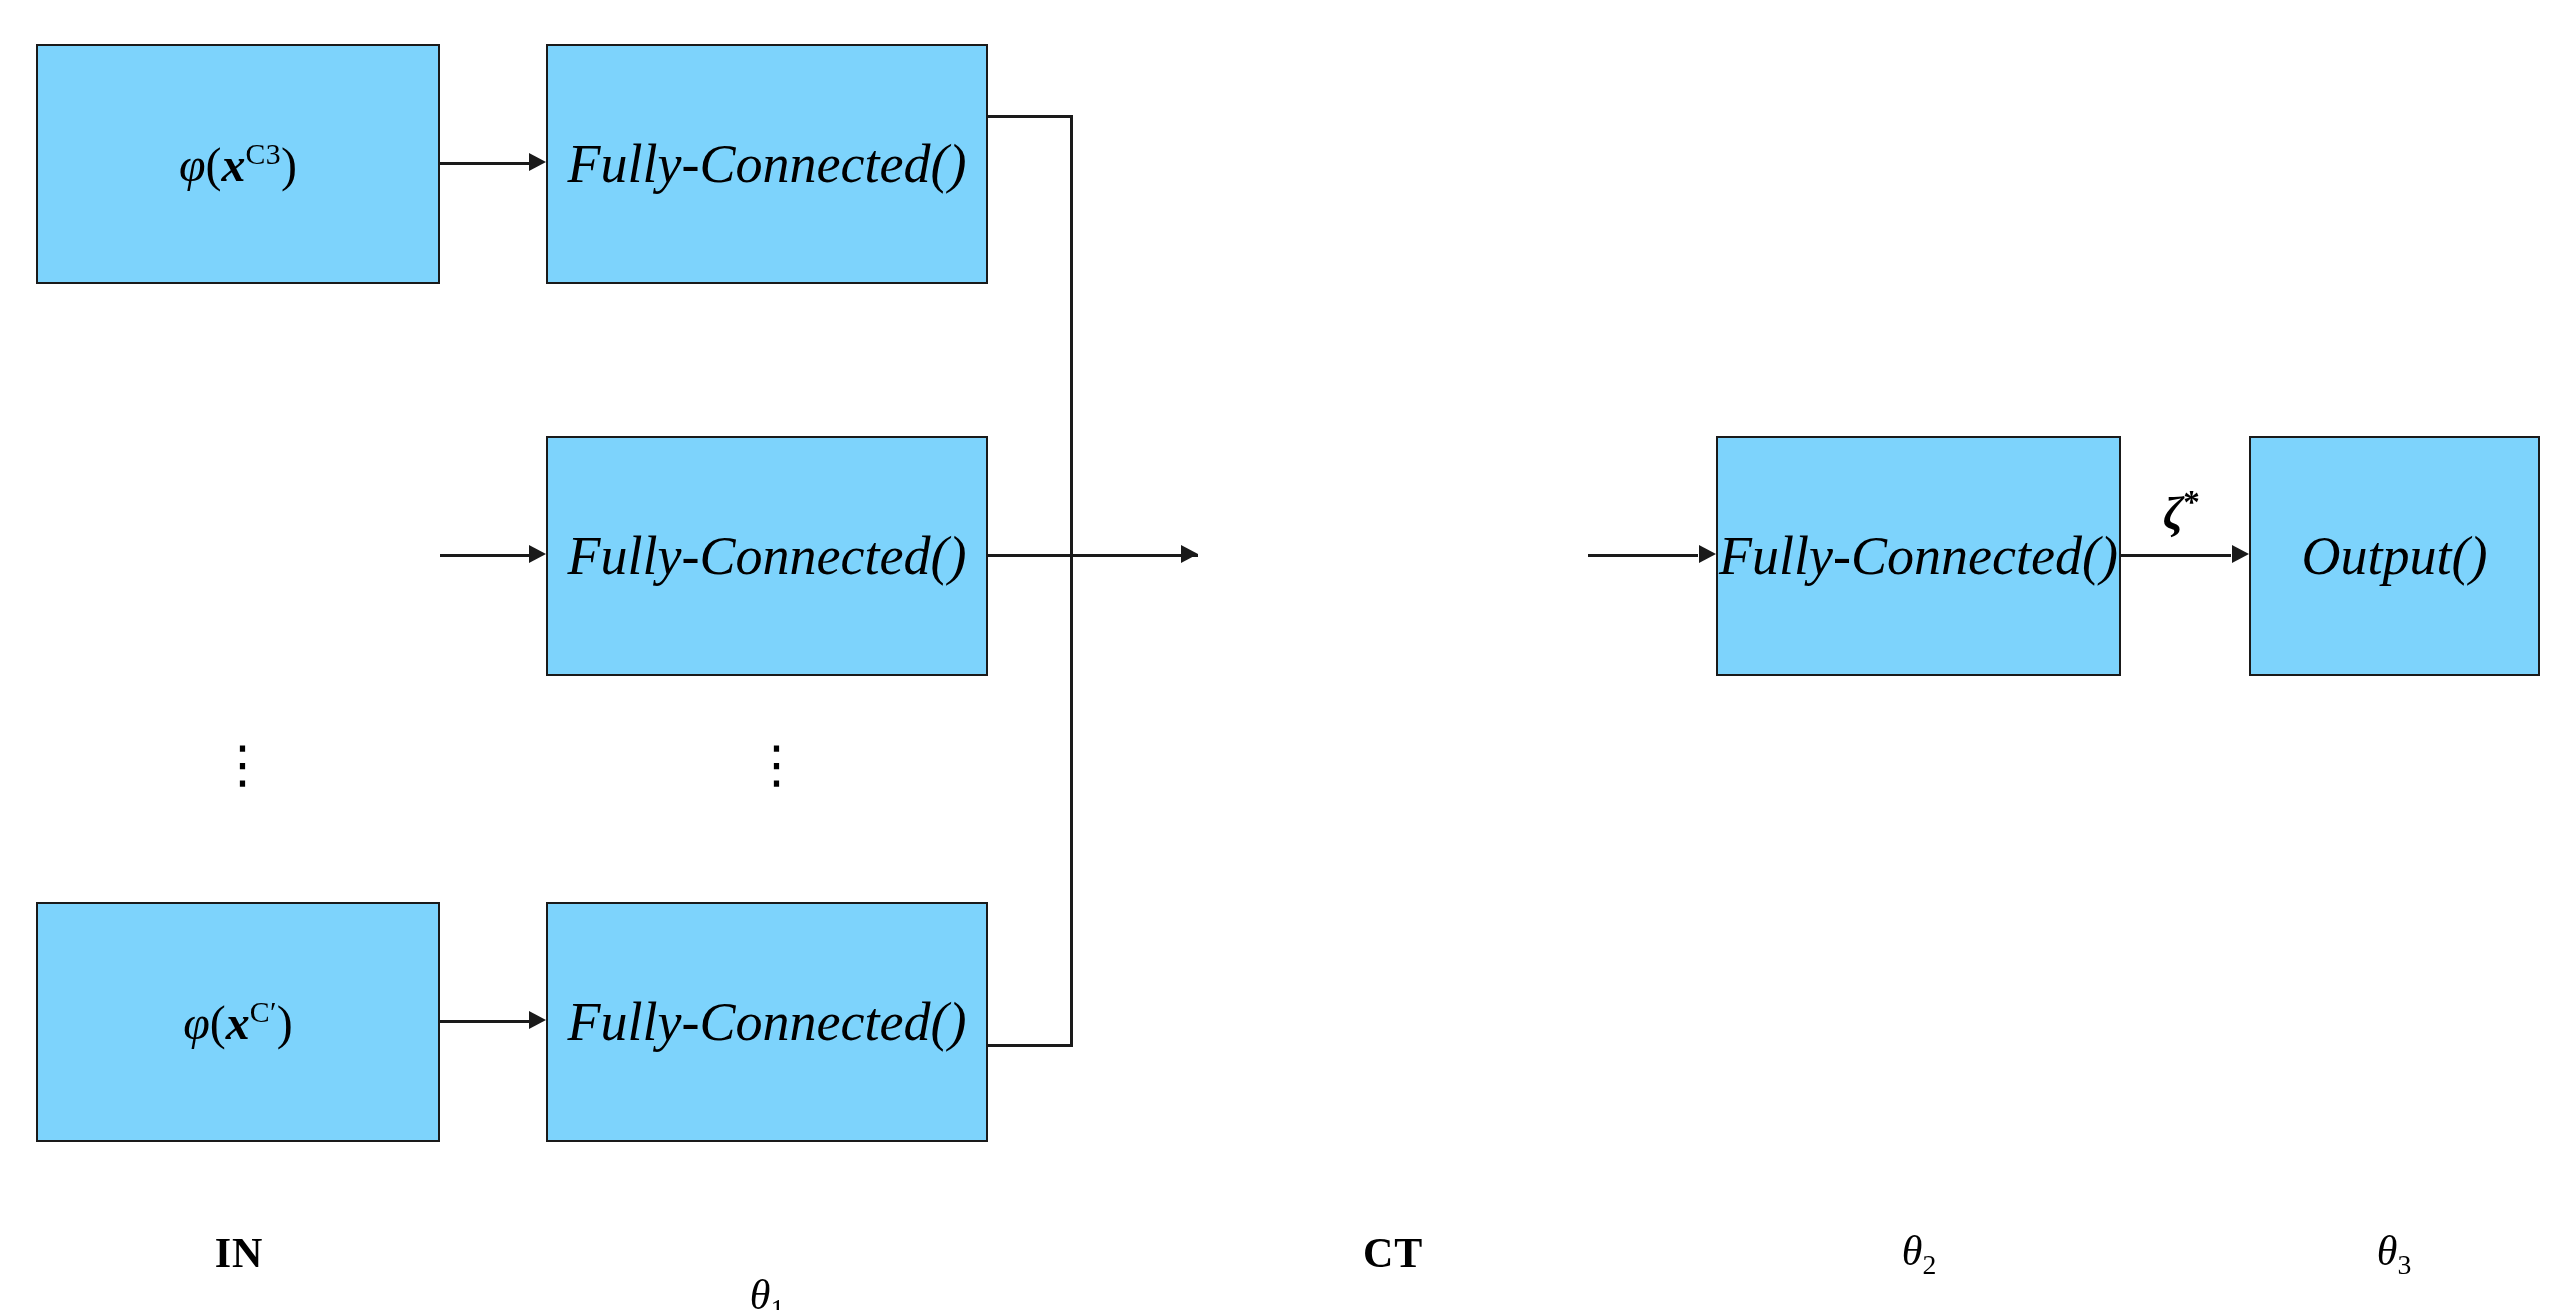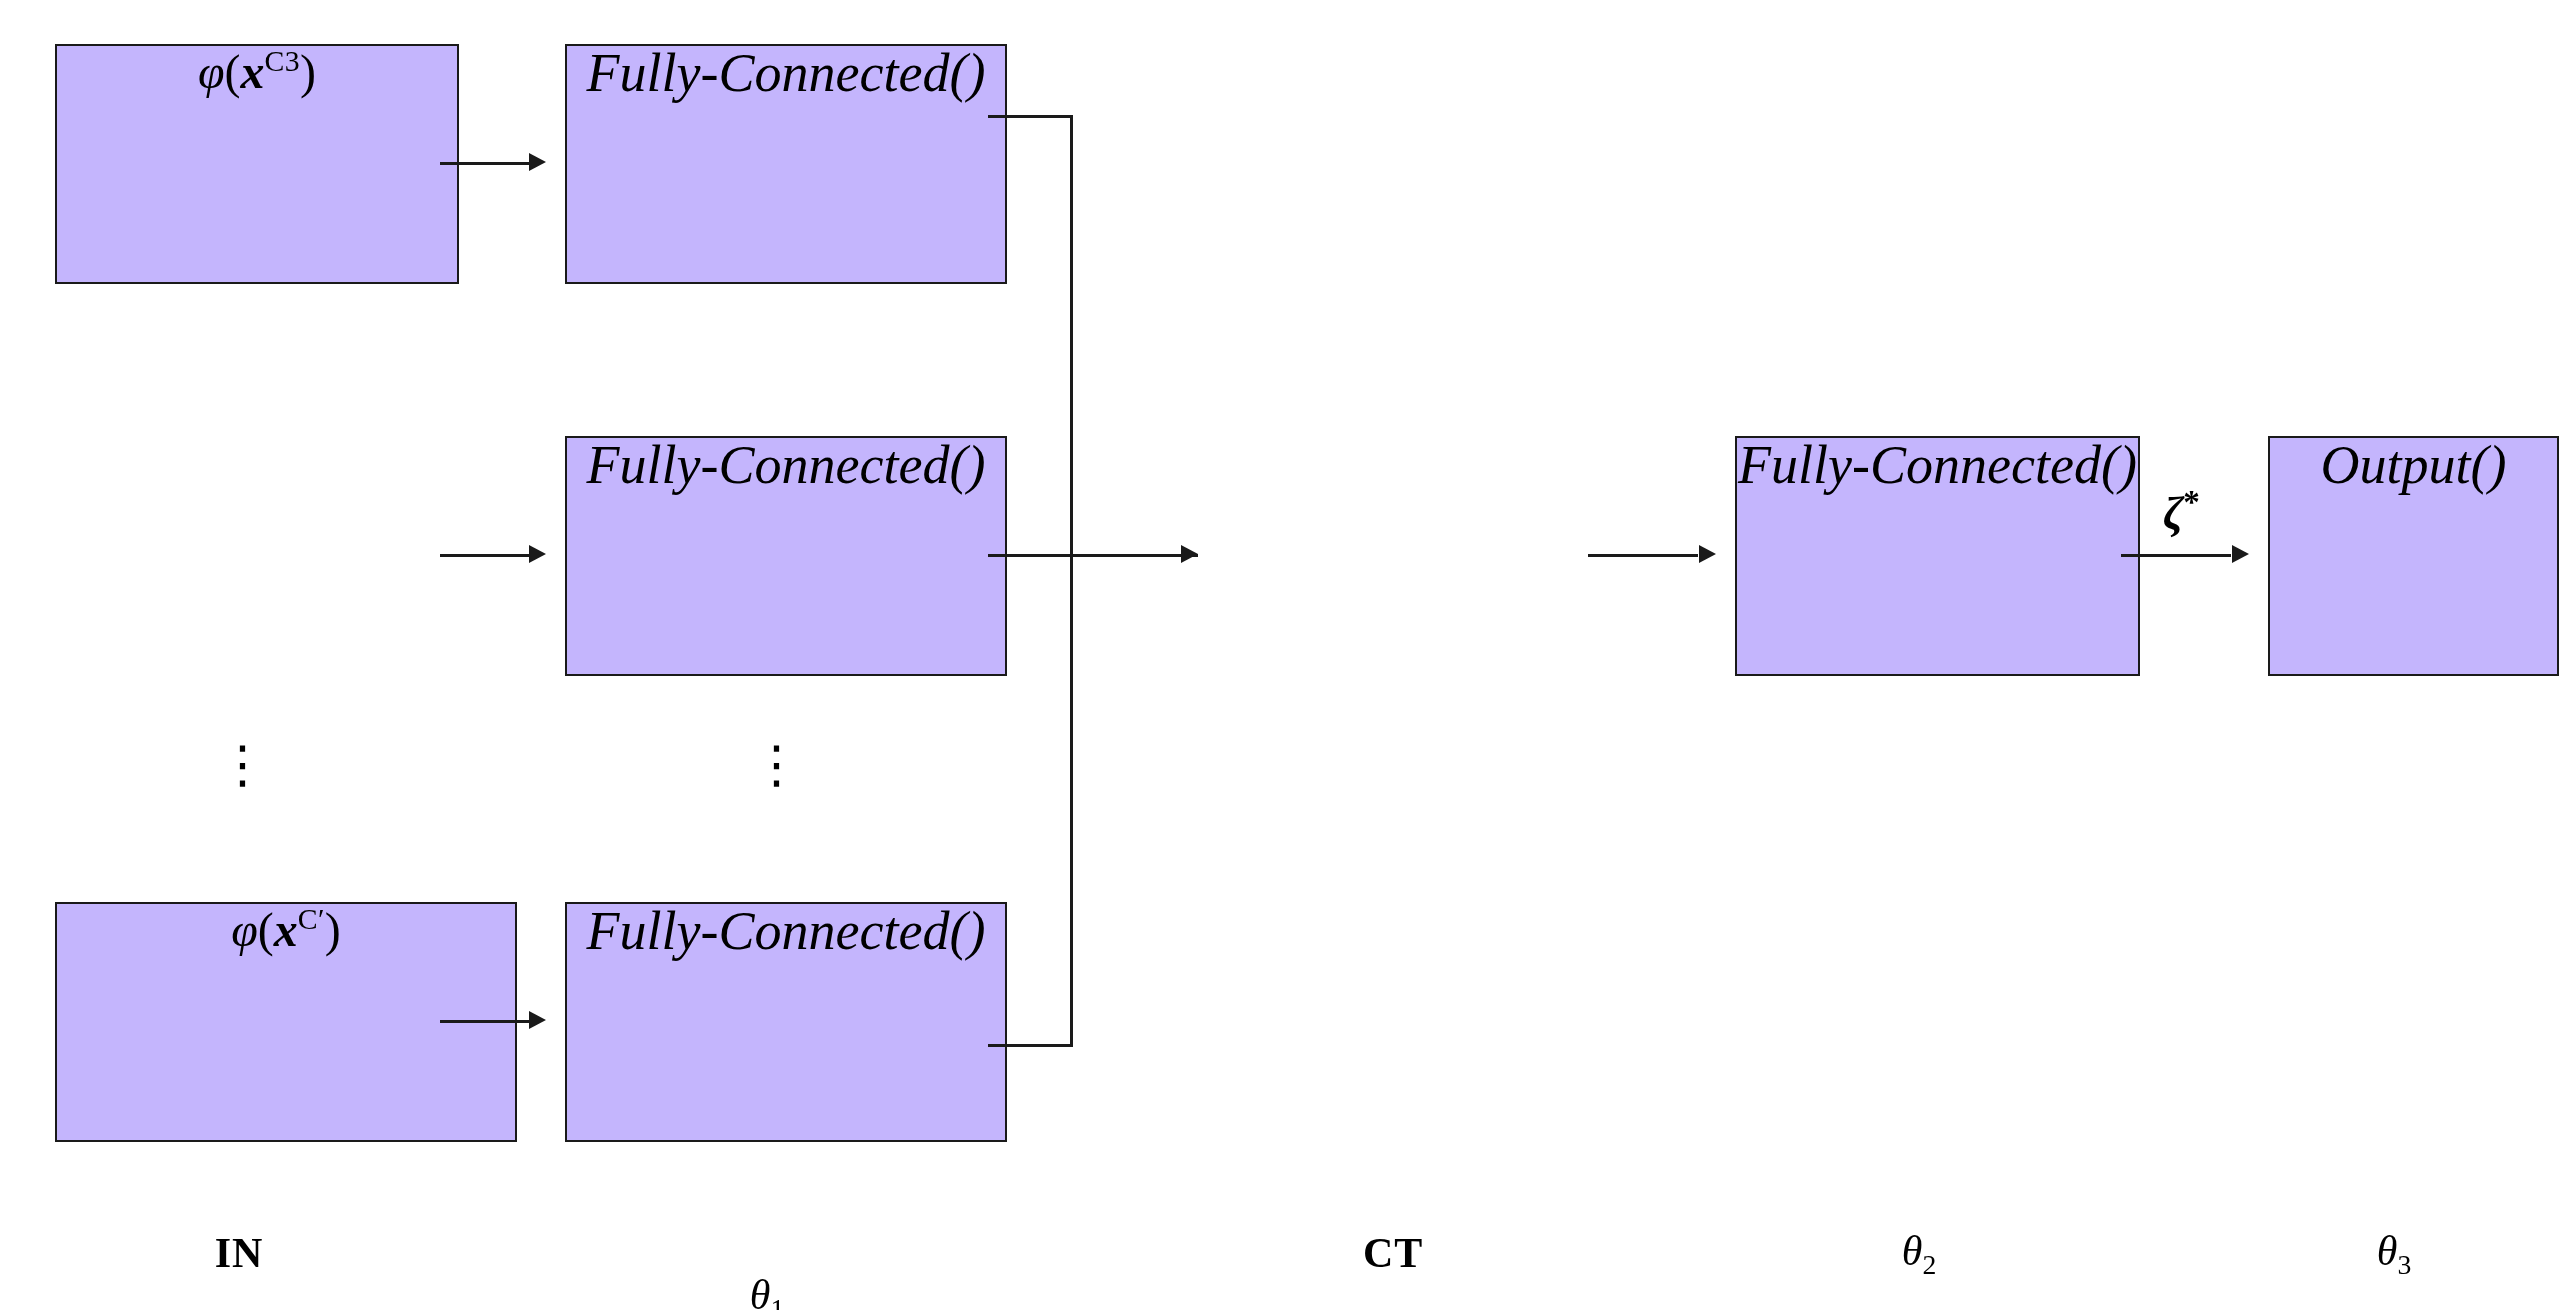--- a/index.html
+++ b/index.html
@@ -1,19 +1,19 @@
 <!DOCTYPE html>
 <html style="font-size:14px"><head>
 <meta charset="utf-8">
 <style>
   html,body{margin:0;padding:0;background:#ffffff;}
   #page{position:relative;width:2576px;height:1311px;background:#ffffff;overflow:hidden;
         font-family:"Liberation Serif","DejaVu Serif",serif;color:#000000;}
-  .box{position:absolute;border:2.6px solid #1a1a1a;background:#c4b5fd;box-sizing:border-box;
-       display:flex;align-items:flex-start;justify-content:center;margin-left:19px;}
+  .box{position:absolute;border:2.6px solid #1a1a1a;background:#7dd3fc;box-sizing:border-box;
+       display:flex;align-items:center;justify-content:center;}
   .box-label{font-style:italic;font-size:54px;line-height:1;white-space:nowrap;color:#000;}
   .in-label{font-size:48px;line-height:1;white-space:nowrap;color:#000;font-style:normal;}
   .in-label .phi{font-style:italic;font-family:"Liberation Serif","DejaVu Serif",serif;}
   .in-label .xv{font-style:italic;font-weight:bold;}
   .in-label .paren{font-style:normal;}
   .sup{font-size:0.62em;vertical-align:super;font-style:normal;letter-spacing:0.4px;}
   .line{position:absolute;background:#1a1a1a;}
   .hline{height:2.6px;}
   .vline{width:2.6px;}
   .arrowhead{position:absolute;width:0;height:0;border-top:9.7px solid transparent;
@@ -55,21 +55,21 @@
   </div>
 
   <div class="line hline" style="left:988px;top:554px;width:210px;"></div>
   <div class="arrowhead" style="left:1181px;top:545px;"></div>
 
   <div class="line vline" style="left:1070px;top:115px;height:932px;"></div>
 
   <div class="vdots" style="left:217px;top:740px;">⋮</div>
   <div class="vdots" style="left:751px;top:740px;">⋮</div>
 
-  <div class="box" style="left:36px;top:902px;width:462px;height:240px;">
+  <div class="box" style="left:36px;top:902px;width:404px;height:240px;">
     <span class="in-label">
       <span class="phi">φ</span><span class="paren">(</span><span class="xv">x</span><span class="sup">C′</span><span class="paren">)</span>
     </span>
   </div>
 
   <div class="line hline" style="left:440px;top:1020px;width:89px;"></div>
   <div class="arrowhead" style="left:529px;top:1011px;"></div>
 
   <div class="box" style="left:546px;top:902px;width:442px;height:240px;">
     <span class="box-label">Fully-Connected()</span>

